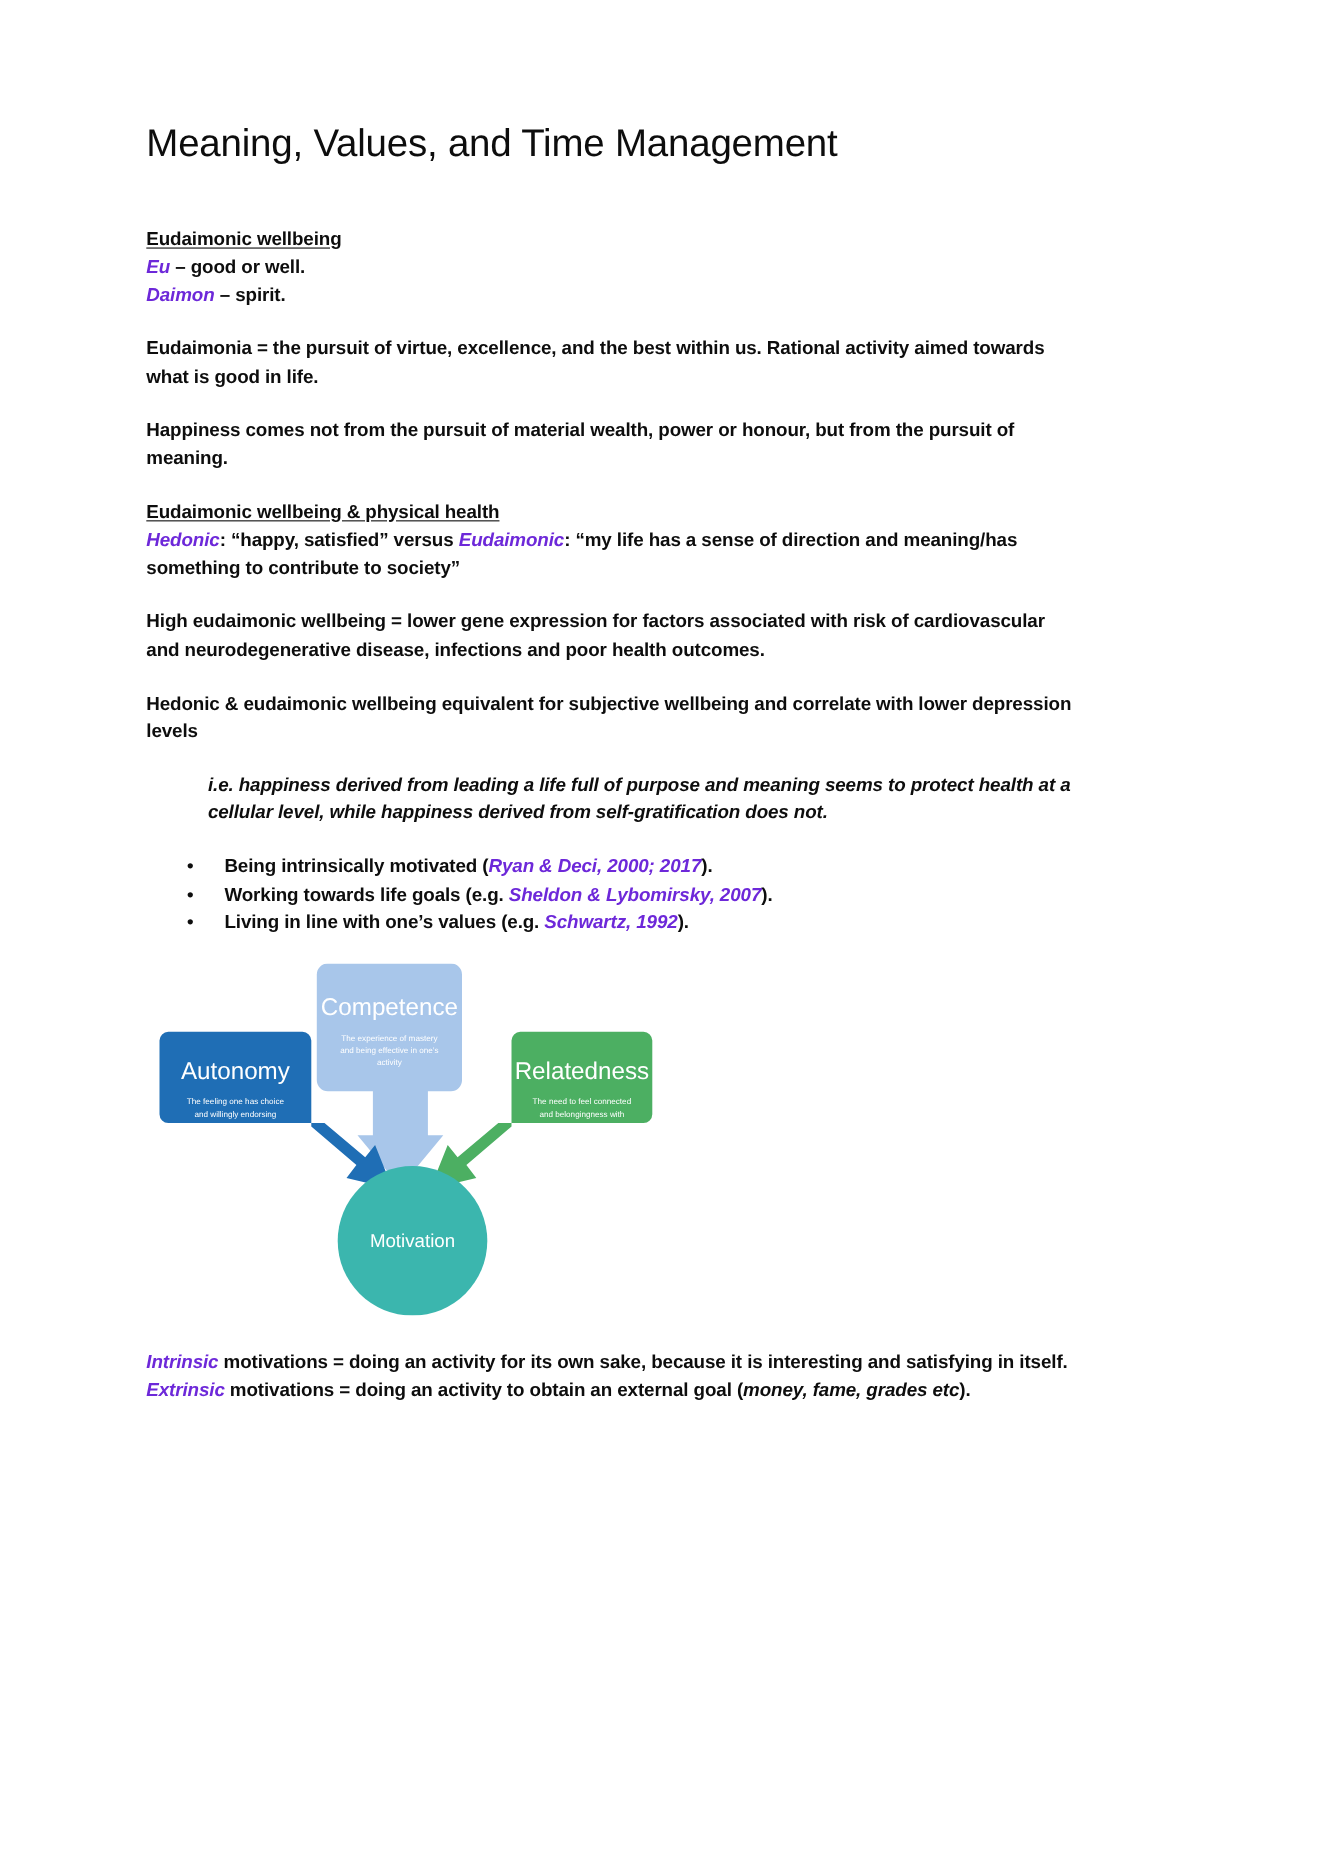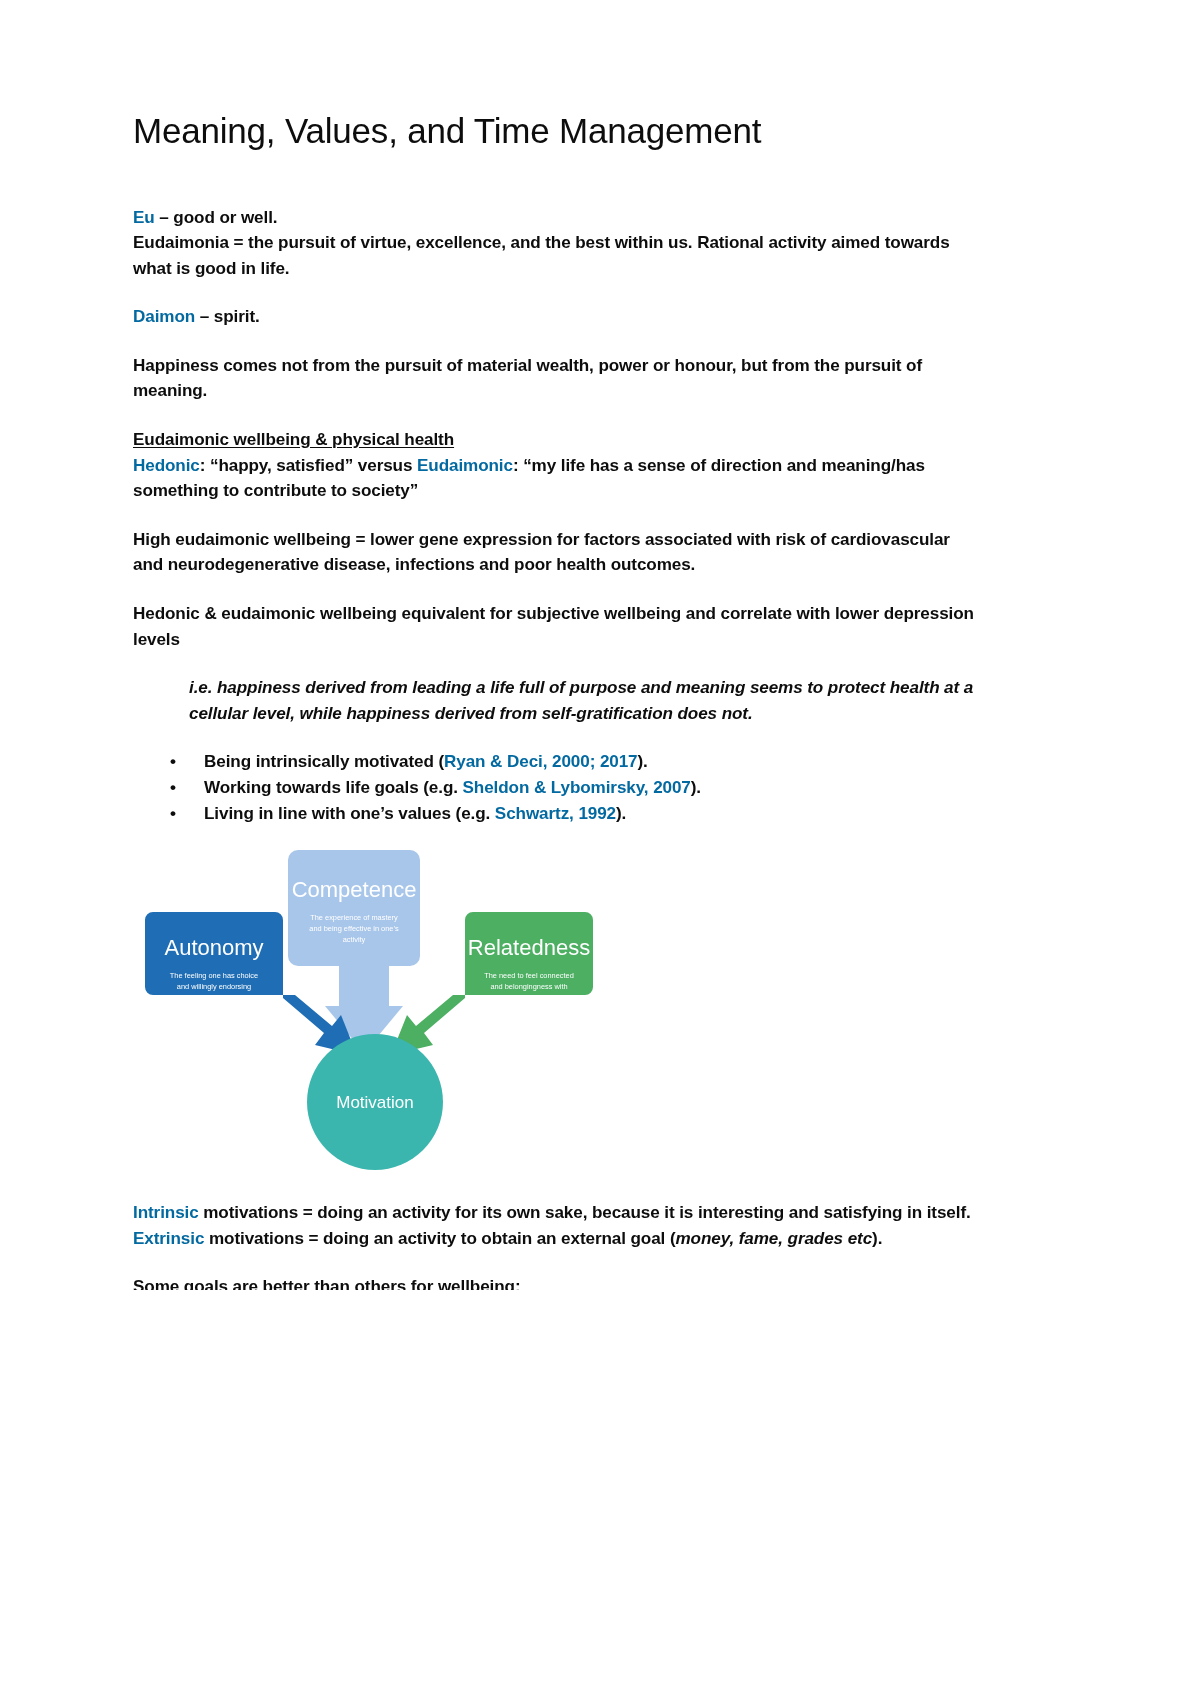--- a/index.html
+++ b/index.html
@@ -48,21 +48,22 @@
     font-size: 17.1px;
     line-height: 25.6px;
     text-decoration: underline;
     text-underline-offset: 2px;
     font-weight: 600;
     margin: 0;
     color: #0d0d0d;
     letter-spacing: -0.1px;
   }
   .blue {
-    color: #0369a1;
+    color: #6d28d9;
+    font-style: italic;
   }
   .bold {
     font-weight: 800;
   }
   .indent-italic {
     font-style: italic;
     font-size: 17.1px;
     line-height: 25.6px;
     margin: 0 0 23px 0;
     padding-left: 56px;
@@ -116,24 +117,25 @@
   }
 </style>
 </head>
 <body>
 
 <div class="page">
   <div class="content">
 
     <h1 class="doc-title">Meaning, Values, and Time Management</h1>
 
+    <div class="heading-ul">Eudaimonic wellbeing</div>
     <div class="para tight"><span class="blue">Eu</span><span> – good or well.</span></div>
+    <div class="para"><span class="blue">Daimon</span><span> – spirit.</span></div>
+
     <div class="para">Eudaimonia = the pursuit of virtue, excellence, and the best within us. Rational activity aimed towards what is good in life.</div>
-
-    <div class="para"><span class="blue">Daimon</span><span> – spirit.</span></div>
 
     <div class="para"><span>Happiness comes not from the pursuit of material wealth, power or honour, but from the pursuit of </span><span class="bold">meaning</span><span>.</span></div>
 
     <div class="heading-ul">Eudaimonic wellbeing &amp; physical health</div>
     <div class="para"><span class="blue">Hedonic</span><span>: “happy, satisfied” versus </span><span class="blue">Eudaimonic</span><span>: “my life has a sense of direction and meaning/has something to contribute to society”</span></div>
 
     <div class="para">High eudaimonic wellbeing = lower gene expression for factors associated with risk of cardiovascular and neurodegenerative disease, infections and poor health outcomes.</div>
 
     <div class="para">Hedonic &amp; eudaimonic wellbeing equivalent for subjective wellbeing and correlate with lower depression levels</div>
 

